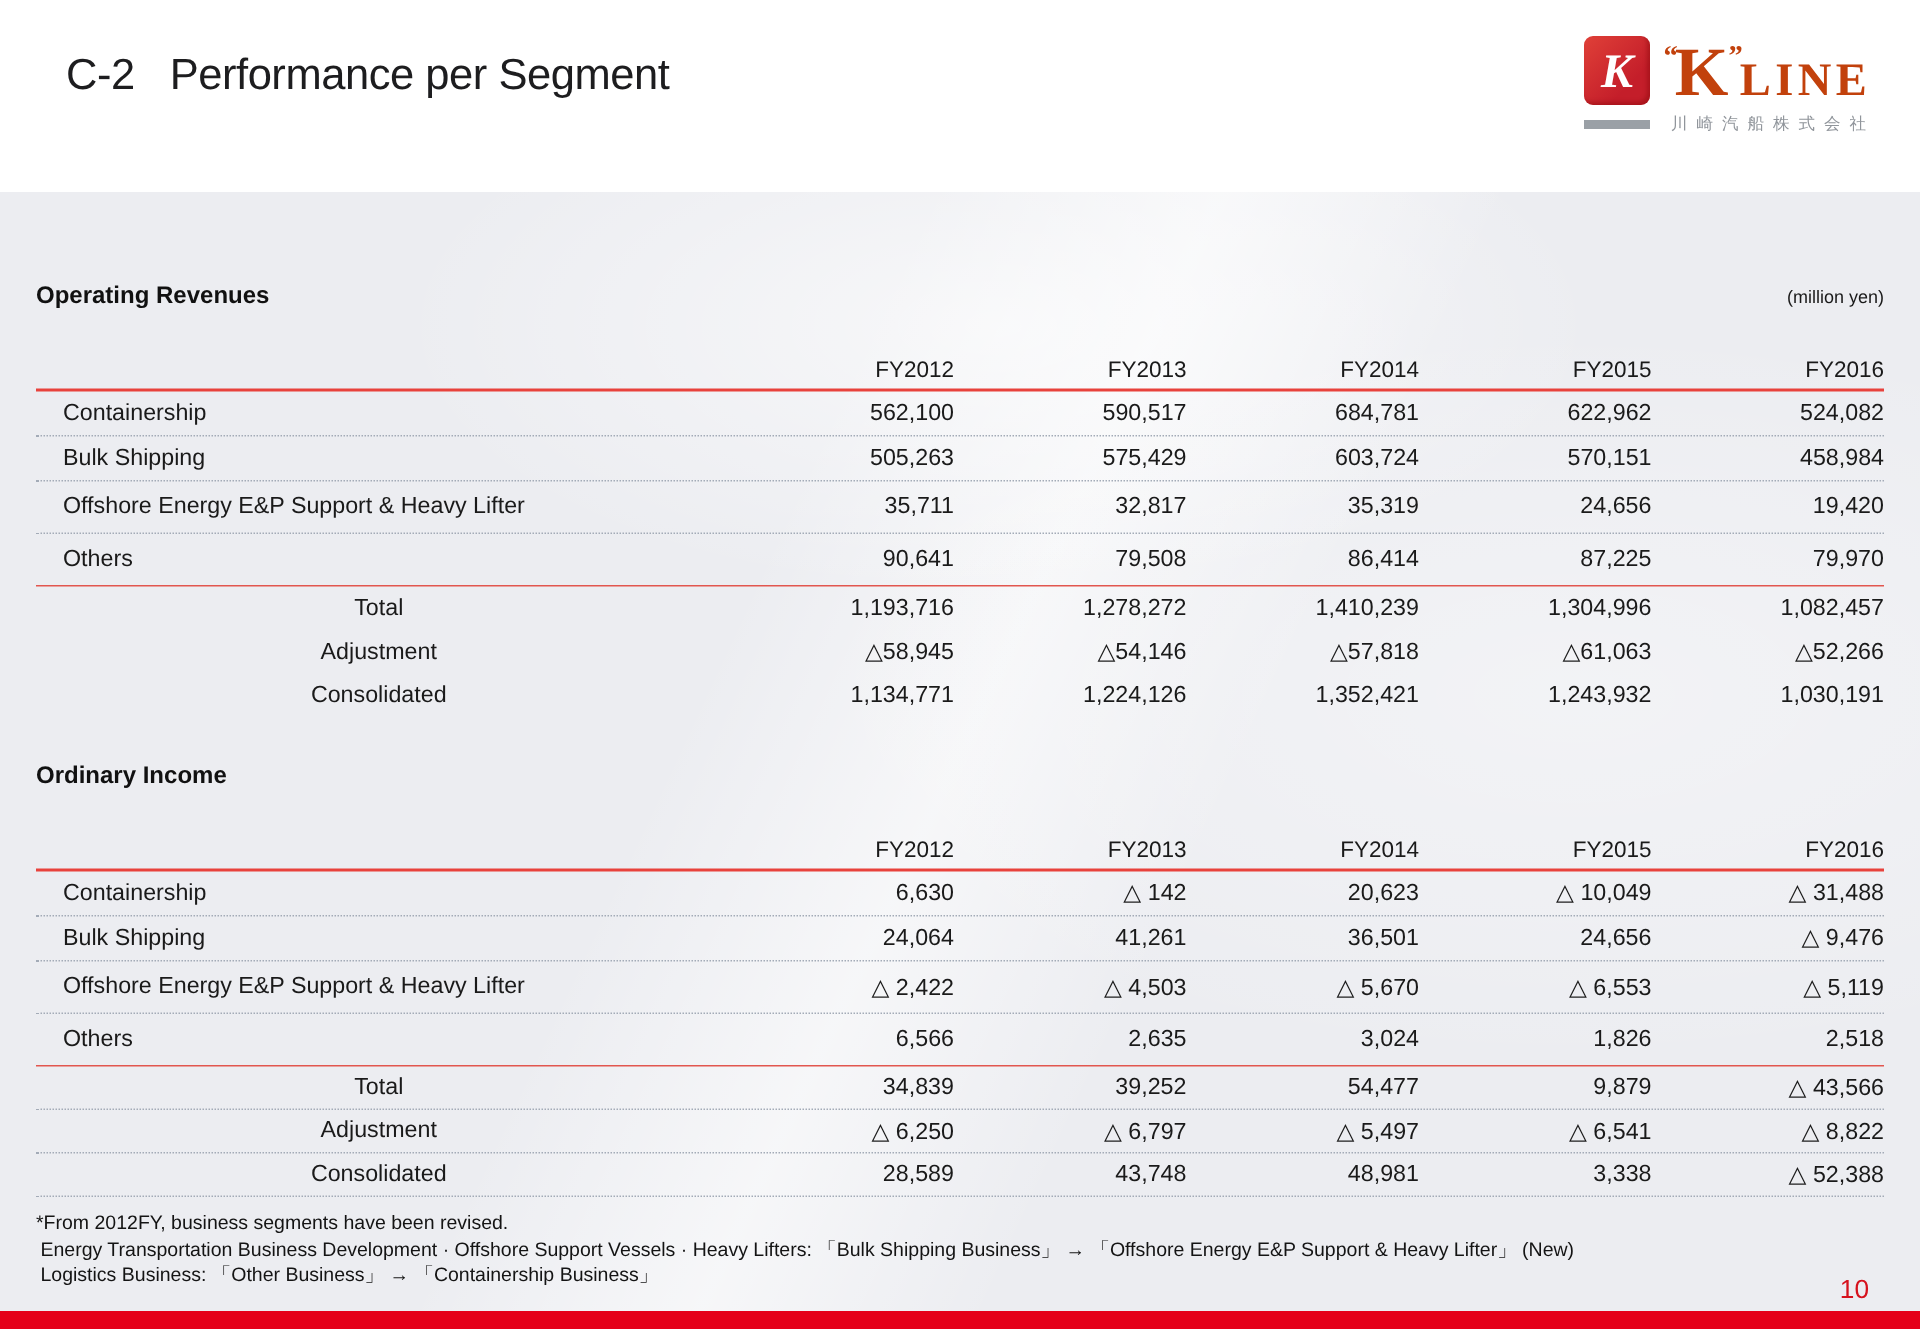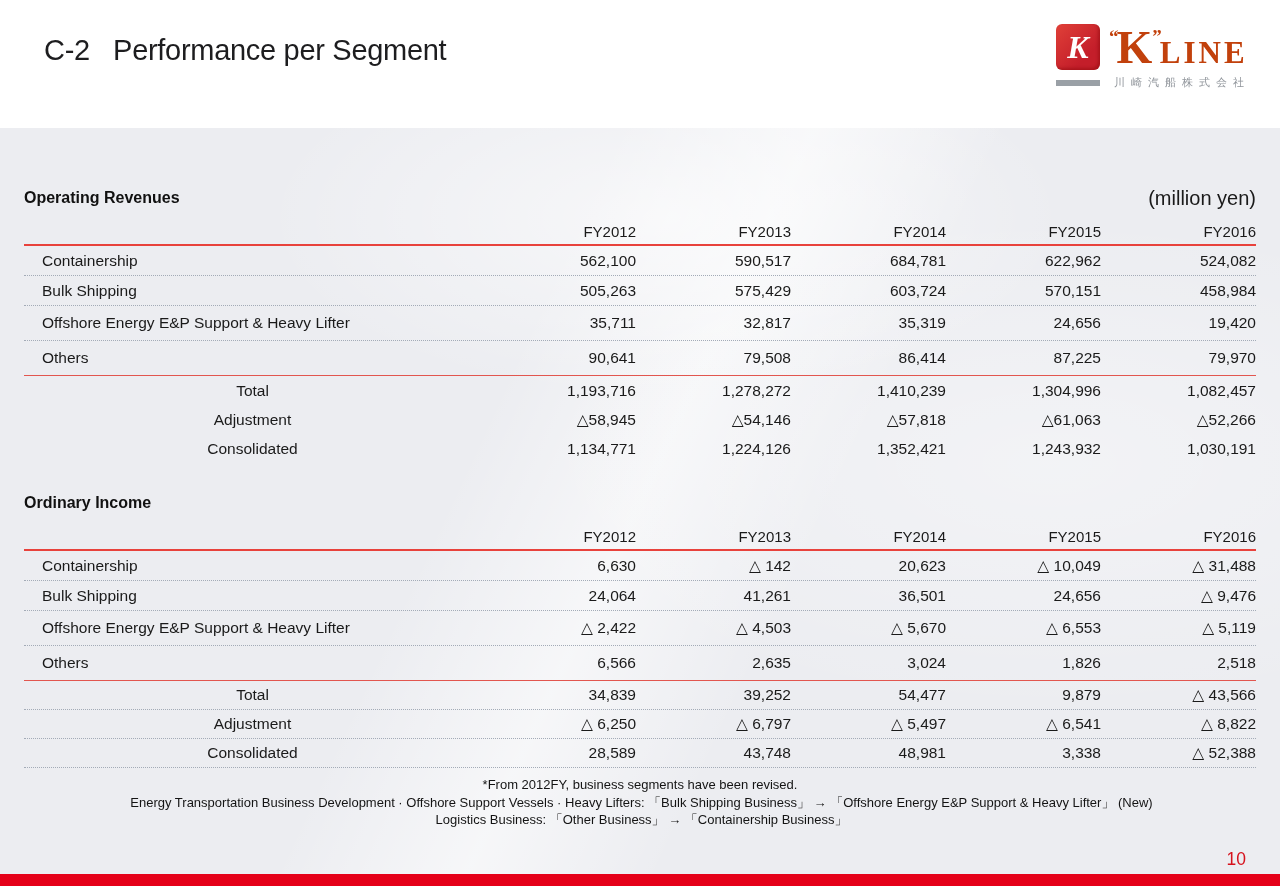--- a/index.html
+++ b/index.html
@@ -53,39 +53,39 @@
       radial-gradient(ellipse 620px 280px at 52% 12%, rgba(255,255,255,.6), rgba(255,255,255,0) 65%),
       radial-gradient(ellipse 900px 420px at 82% 45%, rgba(255,255,255,.35), rgba(255,255,255,0) 60%),
       linear-gradient(115deg, rgba(255,255,255,0) 38%, rgba(255,255,255,.55) 50%, rgba(255,255,255,0) 62%),
       #ecedf1;
   }
 
   .section-head { display:flex; justify-content:space-between; align-items:center; height:20px; }
   .section-head.first { margin-top:60px; }
   .section-head.second { margin-top:30px; }
   .section-title { font-size:16px; font-weight:bold; color:#111; }
-  .unit-note { font-size:20px; color:#1a1a1a; }
-
-  .tbl { margin-top:8px; }
+  .unit-note { font-size:12px; color:#1a1a1a; }
+
+  .tbl { margin-top:23px; }
   .row { display:flex; align-items:center; }
   .row.head { height:30px; align-items:flex-end; border-bottom:2px solid #e8423c; }
   .row.head .num { padding-bottom:4px; }
   .lbl { flex:1 1 auto; padding-left:18px; font-size:15.5px; }
   .lbl.ralign { text-align:center; padding-left:0; }
   .num { flex:0 0 155px; width:155px; text-align:right; font-size:15.5px; }
   .colhead { font-size:15px; }
   .row.dotted { border-bottom:1px dotted #a3abb7; }
   .row.redline { border-bottom:1px solid #e2564f; }
   
   .tbl .row:nth-child(2), .tbl .row:nth-child(3) { height:30px; }
   .tbl .row:nth-child(4), .tbl .row:nth-child(5) { height:35px; }
   .tbl .row:nth-child(6), .tbl .row:nth-child(7), .tbl .row:nth-child(8) { height:29px; }
 
   .footnotes { margin-top:8px; font-size:13px; line-height:17.5px; color:#141414; }
-  .footnotes p { white-space:nowrap;text-align:center; }
+  .footnotes p { white-space:nowrap; }
   .footnotes p + p { padding-left:3px; }
 
   .page-number {
     position:absolute; right:34px; bottom:16px;
     font-size:17.5px; color:#d6121d;
   }
   .bottom-bar { position:absolute; left:0; right:0; bottom:0; height:12px; background:#e50019; }
 </style>
 </head>
 <body>

